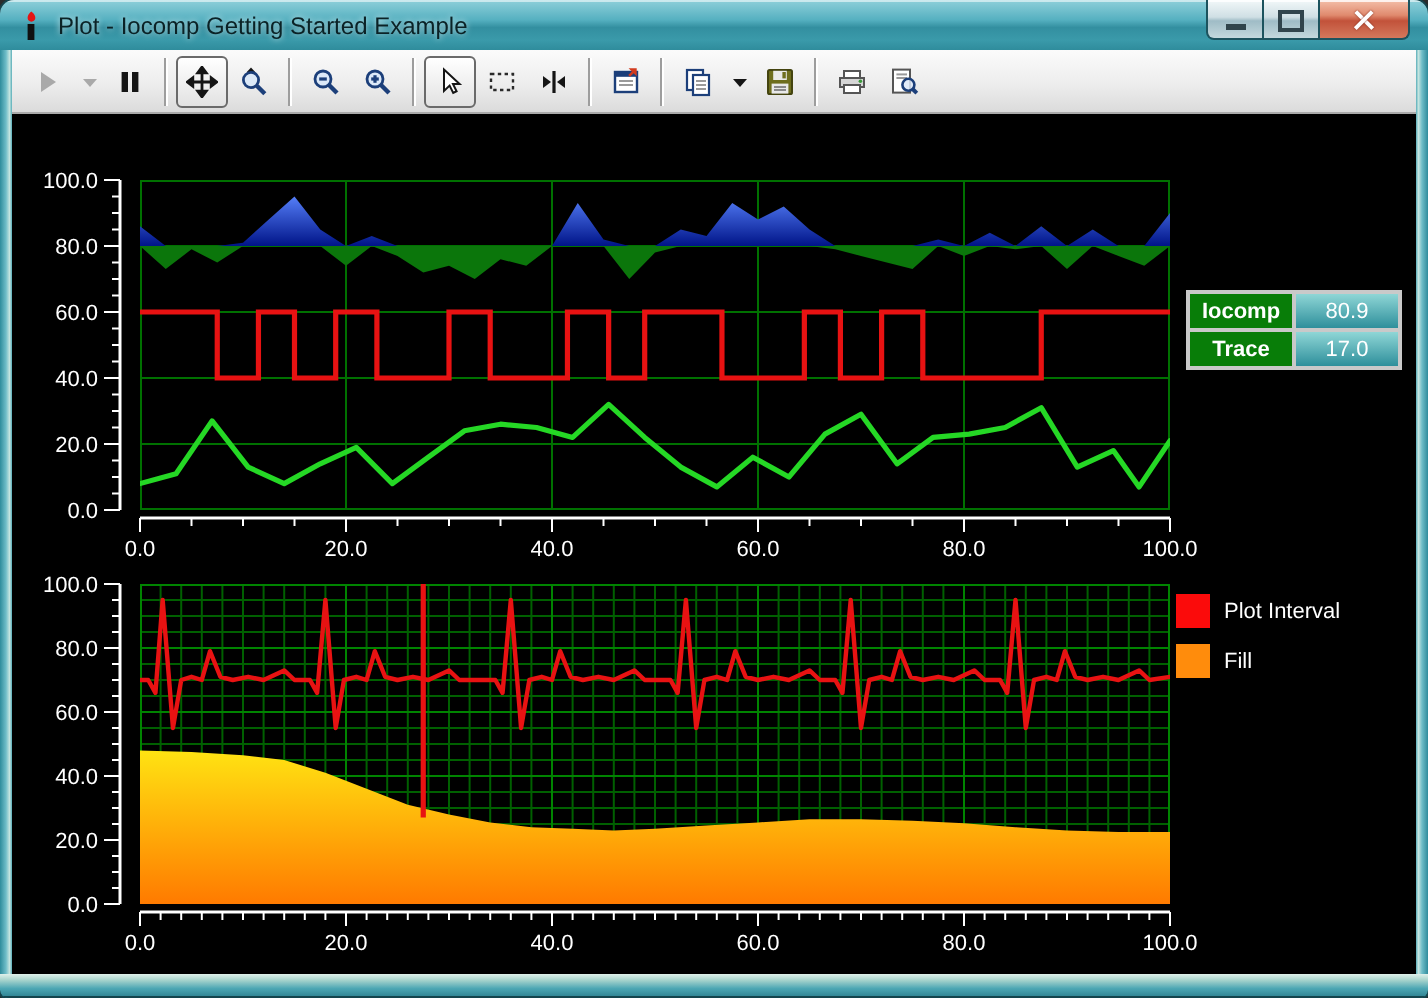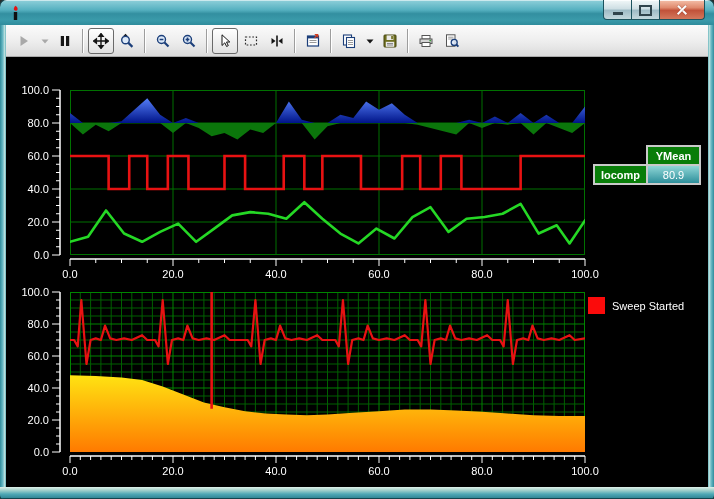--- a/index.html
+++ b/index.html
@@ -61,20 +61,21 @@
 
 <div class="window">
 
   <div class="titlebar">
     <span class="app-icon">
       <svg width="16" height="16" viewBox="0 0 16 16">
         <rect x="6.8" y="7" width="3.4" height="8" fill="#101010"></rect>
         <path d="M8.7 0.8 C10.6 2.3 11.2 4.1 10.1 5.3 C9.2 6.2 7.6 6 7 4.8 C6.4 3.5 7.3 1.8 8.7 0.8 Z" fill="#e41414"></path>
       </svg>
     </span>
+    <span class="title-text">Plot - Iocomp Getting Started Example</span>
     <div class="win-controls">
       <div class="win-btn min">
           <span class="glyph-min"></span>
         </div>
       <div class="win-btn max">
           <span class="glyph-max"></span>
         </div>
       <div class="win-btn close">
           <span class="glyph-close">
             <span></span>
@@ -460,35 +461,39 @@
         <text x="64" y="190" fill="#ffffff" font-size="11" text-anchor="middle" font-family="&quot;Liberation Sans&quot;,&quot;DejaVu Sans&quot;,sans-serif">0.0</text>
         <text x="167" y="190" fill="#ffffff" font-size="11" text-anchor="middle" font-family="&quot;Liberation Sans&quot;,&quot;DejaVu Sans&quot;,sans-serif">20.0</text>
         <text x="270" y="190" fill="#ffffff" font-size="11" text-anchor="middle" font-family="&quot;Liberation Sans&quot;,&quot;DejaVu Sans&quot;,sans-serif">40.0</text>
         <text x="373" y="190" fill="#ffffff" font-size="11" text-anchor="middle" font-family="&quot;Liberation Sans&quot;,&quot;DejaVu Sans&quot;,sans-serif">60.0</text>
         <text x="476" y="190" fill="#ffffff" font-size="11" text-anchor="middle" font-family="&quot;Liberation Sans&quot;,&quot;DejaVu Sans&quot;,sans-serif">80.0</text>
         <text x="579" y="190" fill="#ffffff" font-size="11" text-anchor="middle" font-family="&quot;Liberation Sans&quot;,&quot;DejaVu Sans&quot;,sans-serif">100.0</text>
       </svg>
 
     <table class="stats">
       <tbody>
-          <tr>
-        <td class="blank"></td>
-        <td class="glabel">YMean</td>
-      </tr>
       <tr>
         <td class="glabel">Iocomp</td>
         <td class="gvalue">80.9</td>
       </tr>
+      <tr>
+        <td class="glabel">Trace</td>
+        <td class="gvalue">17.0</td>
+      </tr>
     </tbody>
       </table>
 
     <div class="legend">
       <div class="legend-item">
         <span class="swatch" style="background: rgb(251, 11, 11);"></span>
-        <span class="legend-label">Sweep Started</span>
+        <span class="legend-label">Plot Interval</span>
+      </div>
+      <div class="legend-item">
+        <span class="swatch" style="background: rgb(255, 140, 12);"></span>
+        <span class="legend-label">Fill</span>
       </div>
     </div>
   </div>
 
   <div class="b-left"></div>
   <div class="b-right"></div>
   <div class="b-bottom"></div>
 </div>
 
 </body></html>

